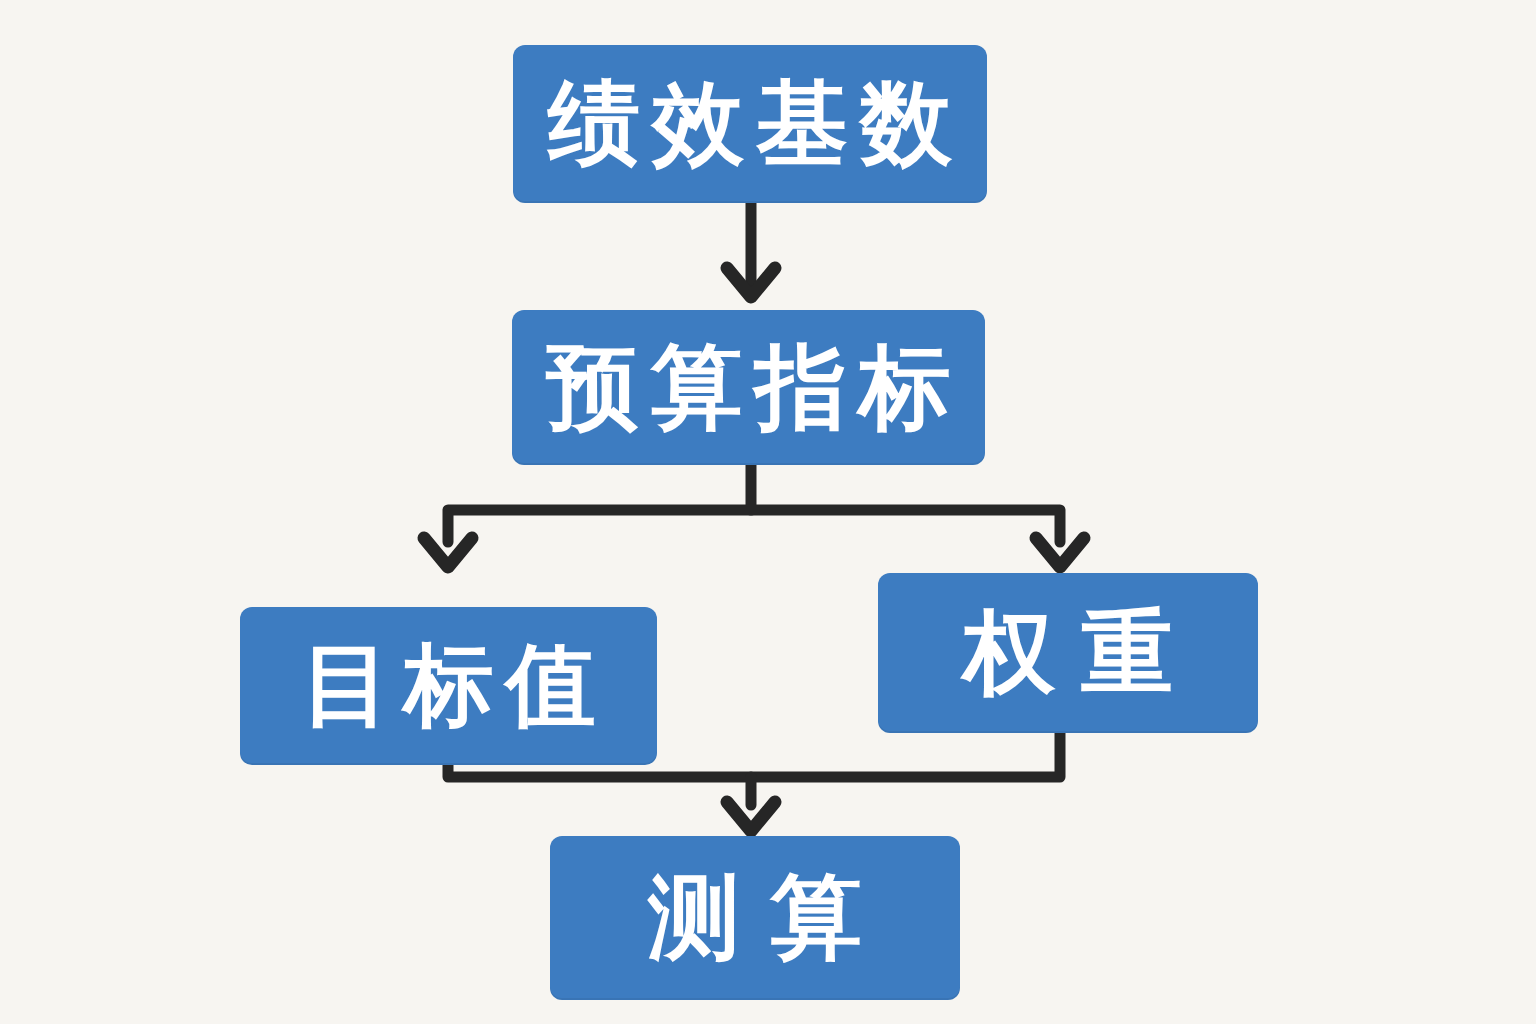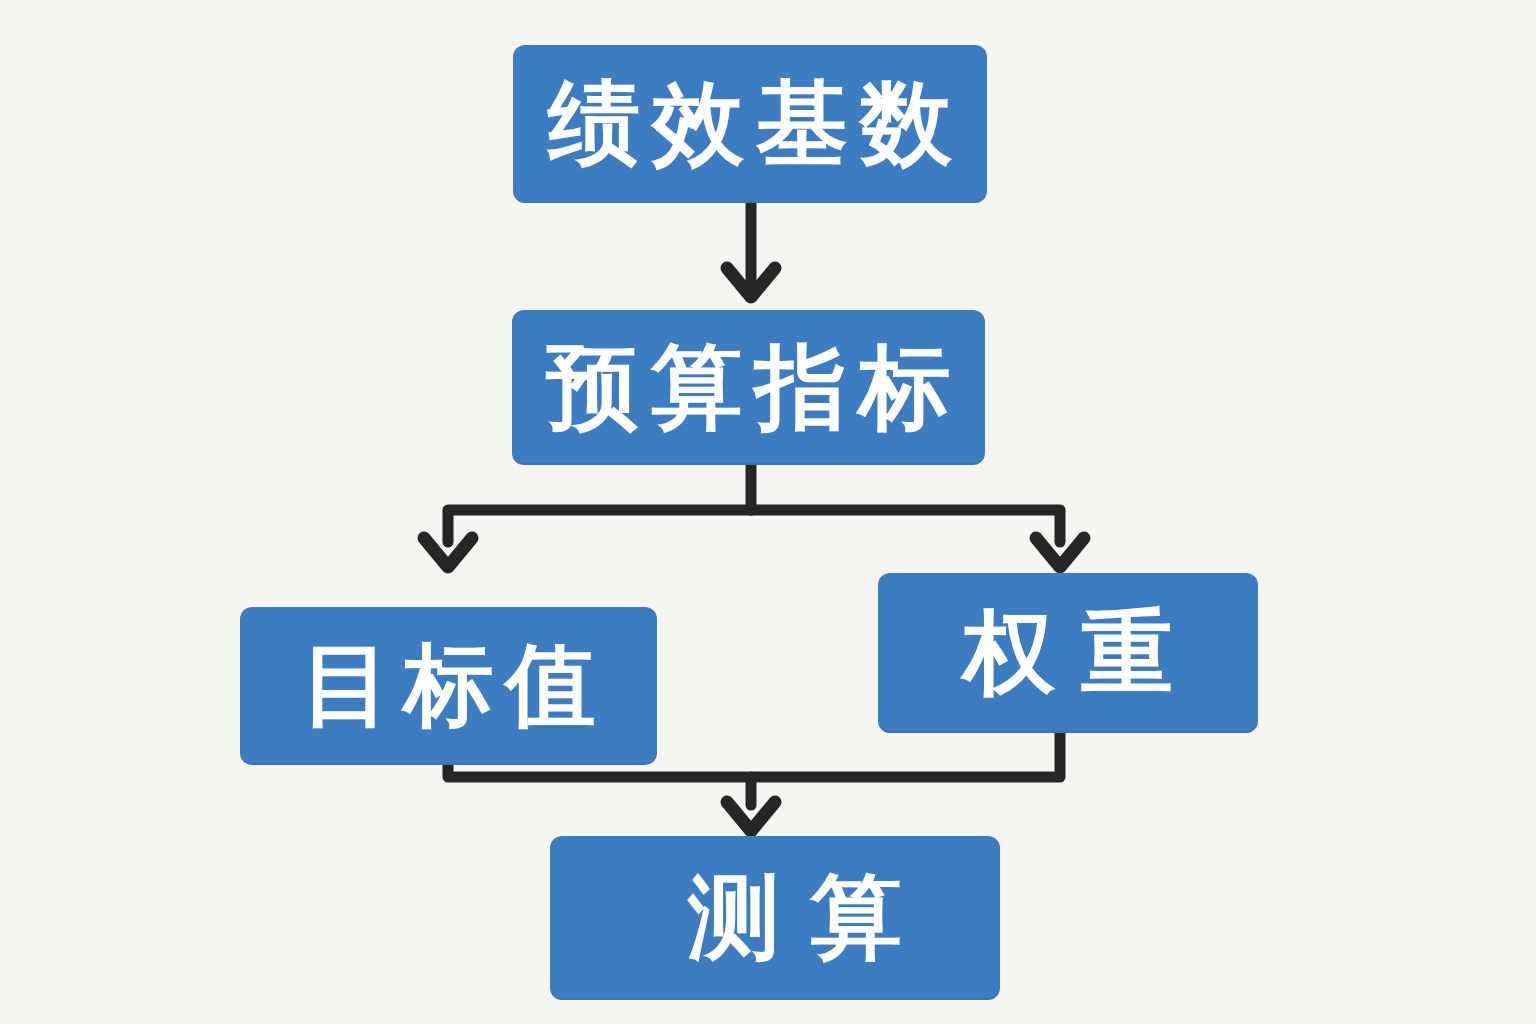--- a/index.html
+++ b/index.html
@@ -33,21 +33,21 @@
     font-weight: 700;
     text-align: center;
     letter-spacing: 12px;
     text-indent: 12px; 
     box-shadow: inset 0 -2px 0 rgba(0,0,0,0.06);
   }
   .node-performance { left: 513px; top: 45px;  width: 474px; height: 158px; font-size: 92px; }
   .node-budget      { left: 512px; top: 310px; width: 473px; height: 155px; font-size: 92px; }
   .node-target      { left: 240px; top: 575px; width: 417px; height: 158px; font-size: 90px; margin-top: 32px; }
   .node-weight      { left: 878px; top: 573px; width: 380px; height: 160px; font-size: 92px; letter-spacing: 26px; text-indent: 26px; }
-  .node-calc        { left: 550px; top: 836px; width: 410px; height: 164px; font-size: 92px; letter-spacing: 30px; text-indent: 30px; padding-left: 40px; }
+  .node-calc        { left: 550px; top: 836px; width: 410px; height: 164px; font-size: 92px; letter-spacing: 30px; text-indent: 30px; }
 </style>
 </head>
 <body>
 
 <div class="canvas">
 
   <svg class="connectors" viewBox="0 0 1536 1024" xmlns="http://www.w3.org/2000/svg" fill="none" stroke="#262626" stroke-width="11" stroke-linecap="round" stroke-linejoin="round">
 
     <g>
       <path d="M 751 200 V 283"></path>

